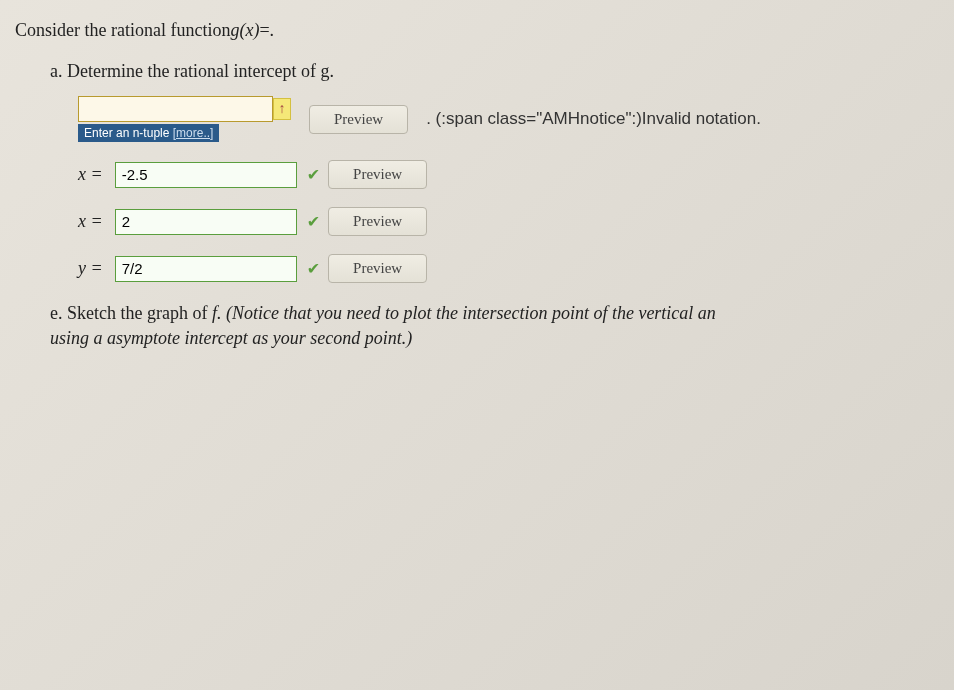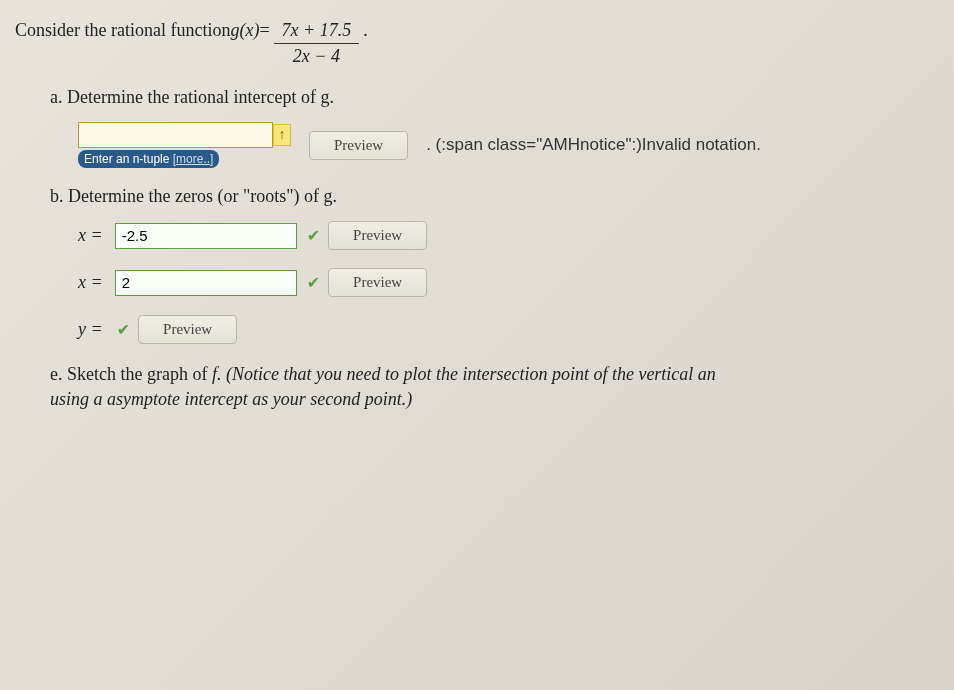--- a/index.html
+++ b/index.html
@@ -108,43 +108,38 @@
     }
     .hint-badge {
       display: inline-block;
       background: #2a5a8a;
       color: #fff;
       font-size: 12px;
       padding: 2px 6px;
       font-family: Arial, sans-serif;
       margin-left: 28px;
       margin-top: 2px;
-      border-radius: 8px;
     }
     .hint-badge a { color: #cde; text-decoration: underline; }
     .part-e {
       margin: 18px 0 0 35px;
       line-height: 1.4;
     }
     .part-e .italic { font-style: italic; }
     .input-stack { display:flex; flex-direction:column; align-items:flex-start; }
     .row-a .preview-btn { margin-left: 10px; }
     .row-a .err-text { margin-left: 10px; }
   </style>
 </head>
 <body>
 
 <div class="problem-intro">
   <span>Consider the rational function </span>
   <span class="math-inline">g(x)</span>
   <span> = </span>
-  <span class="fraction">
-    <span class="num math-inline">7x + 17.5</span>
-    <span class="den math-inline">2x − 4</span>
-  </span>
   <span>.</span>
 </div>
 
 <div class="part">
   <div class="part-label">a. Determine the rational intercept of g.</div>
   <div class="answer-row row-a">
     <div class="input-stack">
       <div style="display:flex;align-items:center;">
         <input type="text" class="text-input wrong" style="">
         <div class="indicator-box">
@@ -154,41 +149,41 @@
       <span class="hint-badge" style="margin-left:0;">
         <span>Enter an n-tuple </span><a>[more..]</a>
       </span>
     </div>
     <button class="preview-btn">Preview</button>
     <span class="err-text">. (:span class="AMHnotice":)Invalid notation.</span>
   </div>
 </div>
 
 <div class="part">
-  <div class="part-label">b. Determine the zeros (or "roots") of g.</div>
   <div class="answer-row">
     <span class="eq-prefix">x =</span>
     <input type="text" class="text-input correct" value="-2.5" style="">
     <span class="check-icon">✔</span>
     <button class="preview-btn">Preview</button>
   </div>
 </div>
 
 <div class="part">
   <div class="answer-row">
     <span class="eq-prefix">x =</span>
     <input type="text" class="text-input correct" value="2" style="">
     <span class="check-icon">✔</span>
     <button class="preview-btn">Preview</button>
   </div>
 </div>
 
 <div class="part">
   <div class="answer-row">
     <span class="eq-prefix">y =</span>
+    <input type="text" class="text-input correct" value="7/2" style="">
     <span class="check-icon">✔</span>
     <button class="preview-btn">Preview</button>
   </div>
 </div>
 
 <div class="part-e">
   <span>e. Sketch the graph of </span><span class="math-inline">f</span><span class="italic">. (Notice that you need to plot the intersection point of the vertical an</span>
   <br>
   <span class="italic">using a asymptote intercept as your second point.)</span>
 </div>

